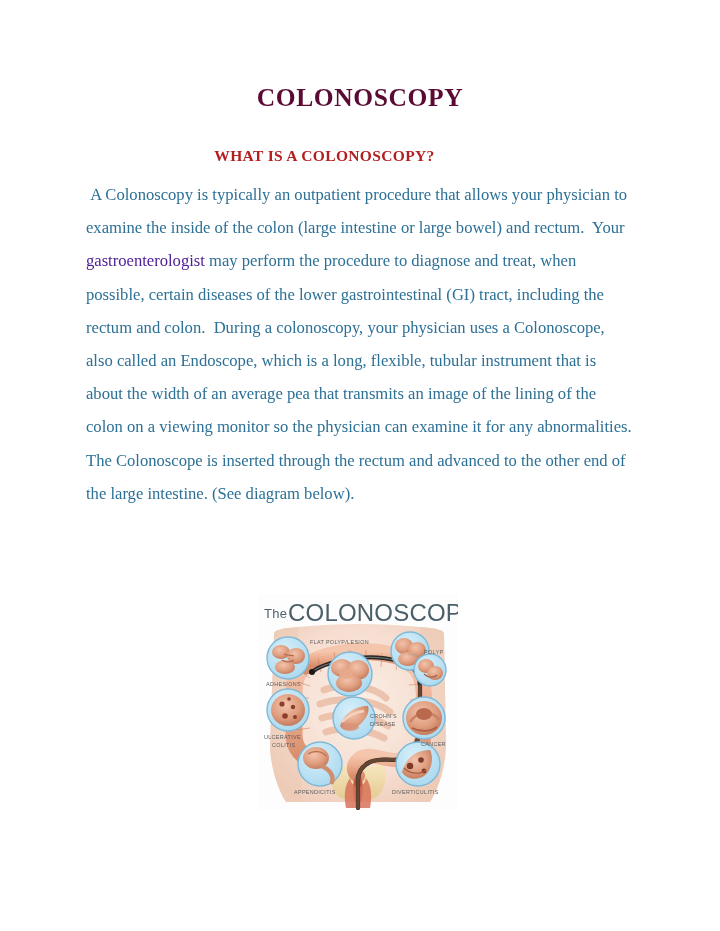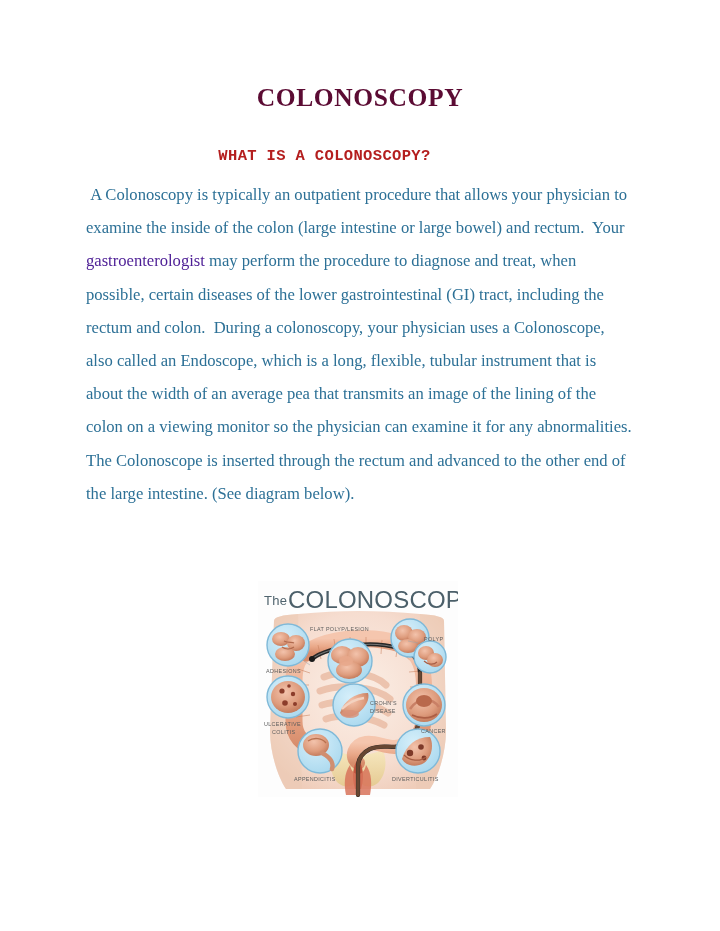--- a/index.html
+++ b/index.html
@@ -34,21 +34,21 @@
     letter-spacing: 0.6px;
     color: #5B0B33;
   }
 
   .doc-subtitle {
     position: absolute;
     top: 147px;
     left: 0;
     width: 649px;
     text-align: center;
-    font-family: Liberation Mono, monospace;
+    font-family: Liberation Serif, serif;
     font-weight: bold;
     font-size: 15.5px;
     letter-spacing: 0.35px;
     color: #B41E1E;
   }
 
   
   .body-block {
     position: absolute;
     top: 178px;
@@ -67,21 +67,21 @@
   }
 
   .hl-gastro {
     color: #4c1d95;
   }
 
   
   .figure-wrap {
     position: absolute;
     left: 258px;
-    top: 581px;
+    top: 594px;
     width: 200px;
     height: 216px;
     background: #fdfdfd;
   }
   .figure-svg {
     display: block;
     width: 200px;
     height: 216px;
   }
 </style>

